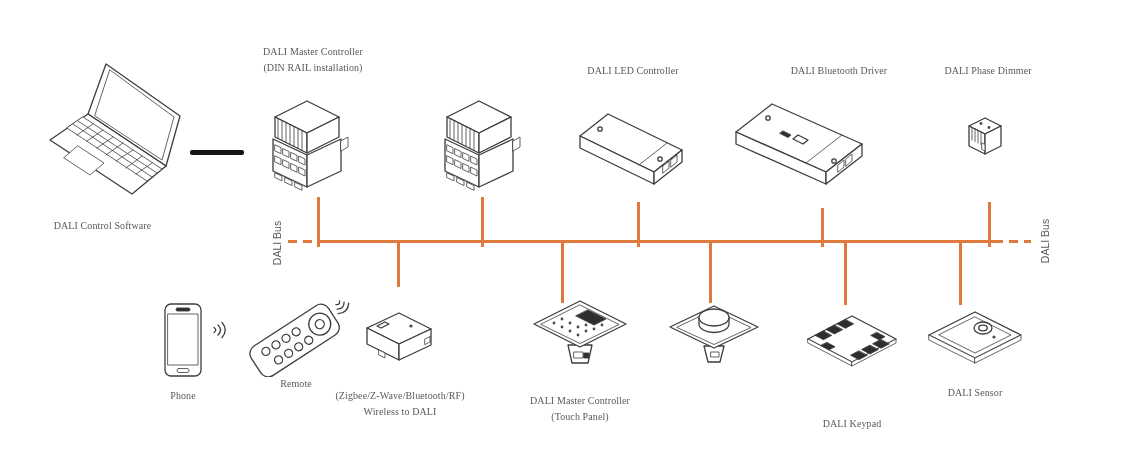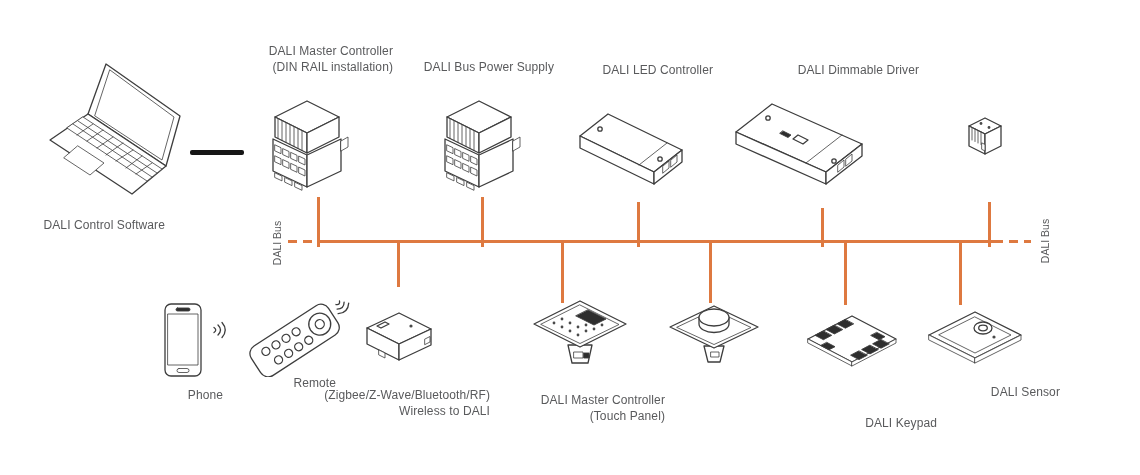--- a/index.html
+++ b/index.html
@@ -7,22 +7,22 @@
     --line-color:#3D3D3D;
     --text-color:#595A5C;
     --bg:#FFFFFF;
   }
   html,body{margin:0;padding:0;background:var(--bg);}
   .canvas{
     position:relative;width:1140px;height:475px;background:var(--bg);
     overflow:hidden;font-family:"Liberation Sans",sans-serif;
   }
   .lbl{
-    position:absolute;font-size:12px;line-height:15.5px;color:var(--text-color);
-    text-align:right;letter-spacing:.1px;white-space:nowrap;
+    position:absolute;font-size:10px;line-height:15.5px;color:var(--text-color);
+    text-align:center;letter-spacing:.1px;white-space:nowrap;font-family:Liberation Serif, serif;
   }
   .lbl span{display:block;}
   .vlabel{
     position:absolute;width:56px;height:14px;font-size:10.5px;color:var(--text-color);
     text-align:center;transform:rotate(-90deg);white-space:nowrap;line-height:14px;
   }
   .bus-solid{position:absolute;height:3px;background:var(--bus-color);}
   .bus-dashed{
     position:absolute;height:3px;
     background:repeating-linear-gradient(90deg,var(--bus-color) 0 9px,transparent 9px 15px);
@@ -90,23 +90,20 @@
     <polygon class="thin" points="39,61.2 45,64 45,70 39,67.2"></polygon>
     <polygon class="thin" points="15,60.9 21,63.7 21,69.7 15,66.9"></polygon>
     <polygon class="thin" points="23,64.7 29,67.5 29,73.5 23,70.7"></polygon>
     <polygon class="thin" points="31,68.5 37,71.3 37,77.3 31,74.5"></polygon>
     <polygon class="thin" points="39,72.2 45,75 45,81 39,78.2"></polygon>
     <polygon class="thin" points="15,77.9 22,81.2 22,85.9 15,82.6"></polygon>
     <polygon class="thin" points="25,82.6 32,85.9 32,90.6 25,87.3"></polygon>
     <polygon class="thin" points="35,87.3 42,90.6 42,95.3 35,92"></polygon>
   </svg>
 
-  <div class="lbl" style="left:394px;top:60px;width:160px">
-    <span>DALI Bus Power Supply</span>
-  </div>
   <svg class="art" style="left:432px;top:95px" width="94" height="100" viewBox="0 0 94 100">
     <polygon points="47,6 79,22 47,38 15,22"></polygon>
     <polygon points="15,22 47,38 47,58 15,42"></polygon>
     <polygon points="47,38 79,22 79,42 47,58"></polygon>
     <line class="thin" x1="18" y1="23.5" x2="18" y2="43.5"></line>
     <line class="thin" x1="22" y1="25.5" x2="22" y2="45.5"></line>
     <line class="thin" x1="26" y1="27.5" x2="26" y2="47.5"></line>
     <line class="thin" x1="30" y1="29.5" x2="30" y2="49.5"></line>
     <line class="thin" x1="34" y1="31.5" x2="34" y2="51.5"></line>
     <line class="thin" x1="38" y1="33.5" x2="38" y2="53.5"></line>
@@ -135,35 +132,38 @@
     <polygon points="10,36 84,72 84,84 10,48"></polygon>
     <polygon points="84,72 112,50 112,62 84,84"></polygon>
     <line class="thin" x1="97" y1="43" x2="69" y2="65"></line>
     <circle class="nofill" cx="30" cy="29" r="2.2"></circle>
     <circle class="nofill" cx="90" cy="59" r="2.2"></circle>
     <polygon class="thin" points="93,66 99,61 99,68 93,73"></polygon>
     <polygon class="thin" points="101,60 107,55 107,62 101,67"></polygon>
   </svg>
 
   <div class="lbl" style="left:759px;top:63px;width:160px">
-    <span>DALI Dimmable Driver</span>
+    <span>DALI Bluetooth Driver</span>
   </div>
   <svg class="art" style="left:728px;top:88px" width="142" height="104" viewBox="0 0 142 104">
     <polygon points="8,44 44,16 134,56 98,84"></polygon>
     <polygon points="8,44 98,84 98,96 8,56"></polygon>
     <polygon points="98,84 134,56 134,68 98,96"></polygon>
     <line class="thin" x1="114" y1="47" x2="78" y2="75"></line>
     <polygon class="nofill" points="70,47 80,52 75,56 65,51"></polygon>
     <polygon class="dark" points="55,43 63,47 60,49.5 52,45.5"></polygon>
     <circle class="nofill" cx="40" cy="30" r="2.2"></circle>
     <circle class="nofill" cx="106" cy="73" r="2.2"></circle>
     <polygon class="thin" points="110,77 116,72 116,79 110,84"></polygon>
     <polygon class="thin" points="118,71 124,66 124,73 118,78"></polygon>
   </svg>
 
+  <div class="lbl" style="left:908px;top:63px;width:160px">
+    <span>DALI Phase Dimmer</span>
+  </div>
   <svg class="art" style="left:960px;top:112px" width="50" height="54" viewBox="0 0 50 54">
     <polygon points="25,6 41,14 25,22 9,14"></polygon>
     <polygon points="9,14 25,22 25,42 9,34"></polygon>
     <polygon points="25,22 41,14 41,34 25,42"></polygon>
     <circle class="dot" cx="21" cy="11.5" r="1.4"></circle>
     <circle class="dot" cx="29" cy="15.5" r="1.4"></circle>
     <line class="thin" x1="12" y1="15.5" x2="12" y2="28"></line>
     <line class="thin" x1="15" y1="17" x2="15" y2="29.5"></line>
     <line class="thin" x1="18" y1="18.5" x2="18" y2="31"></line>
     <line class="thin" x1="21" y1="20" x2="21" y2="32.5"></line>

